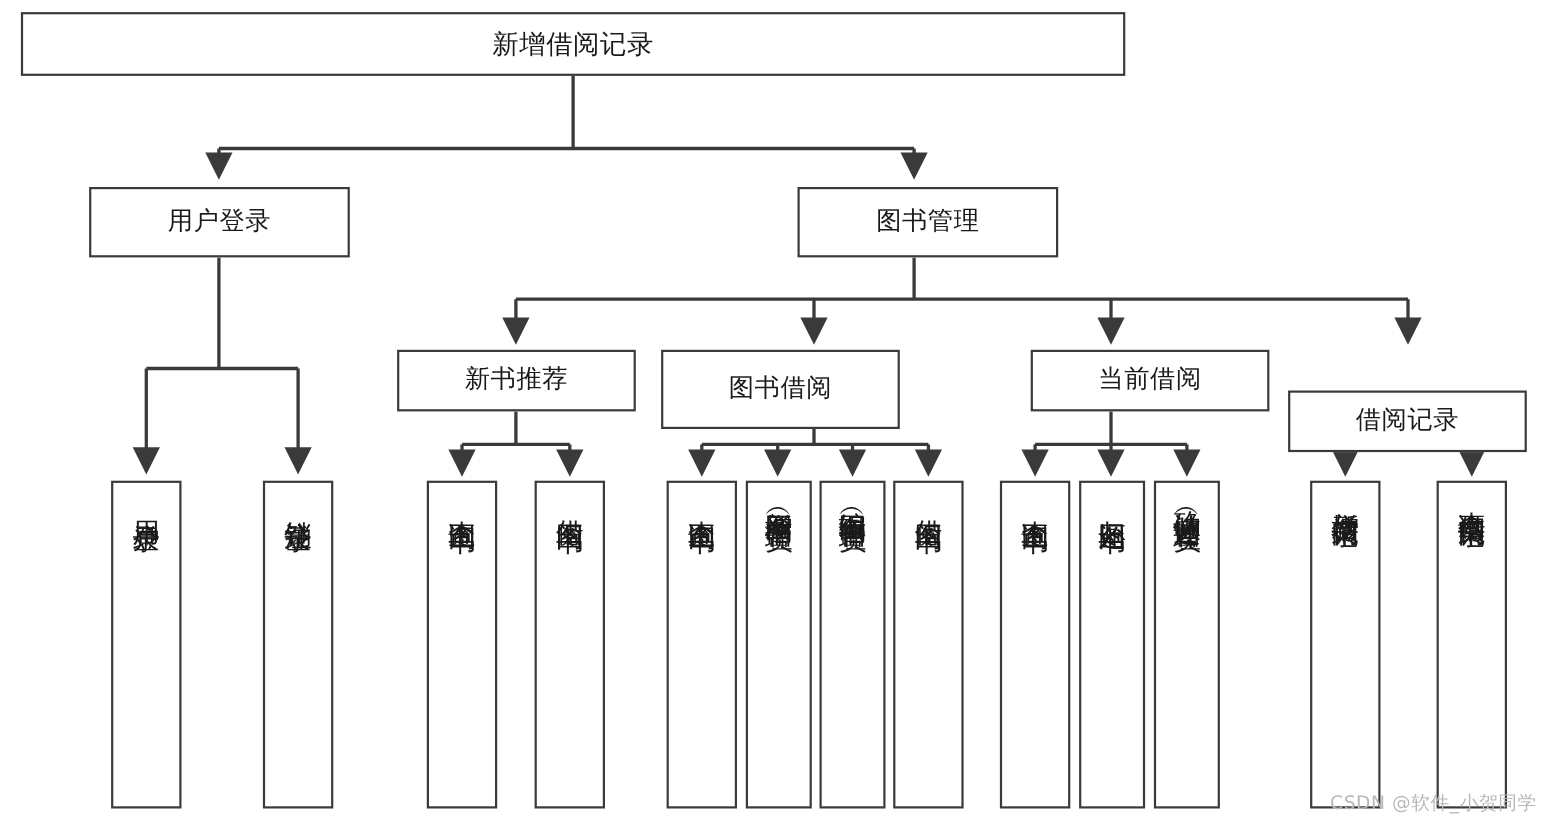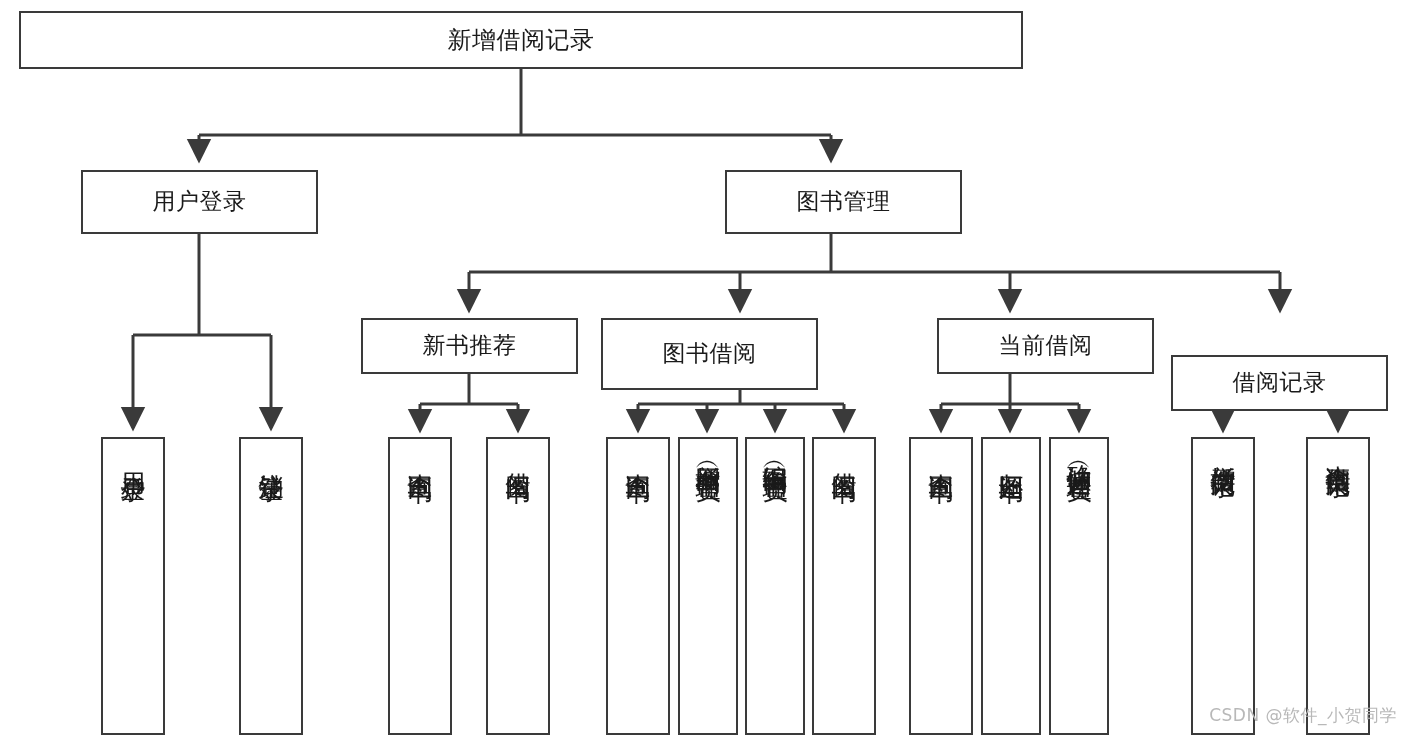--- a/index.html
+++ b/index.html
@@ -59,21 +59,21 @@
     position: absolute;
     left: 0;
     top: 0;
     width: 1405px;
     height: 747px;
     pointer-events: none;
   }
   #watermark {
     position: absolute;
     right: 8px;
-    bottom: 20px;
+    bottom: 6px;
     font-size: 17px;
     color: #b8b8b8;
     white-space: nowrap;
     letter-spacing: 0.5px;
   }
 </style>
 </head>
 <body>
 
 <div id="diagram-root">

